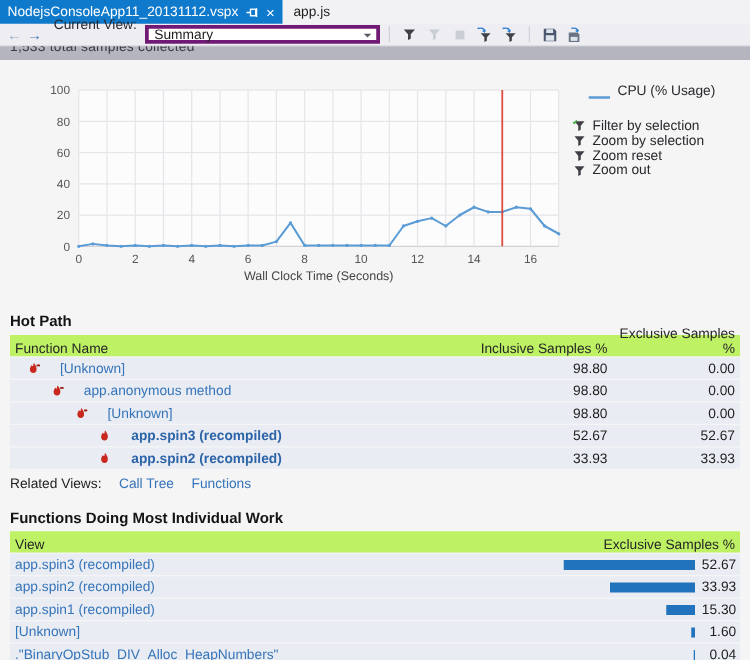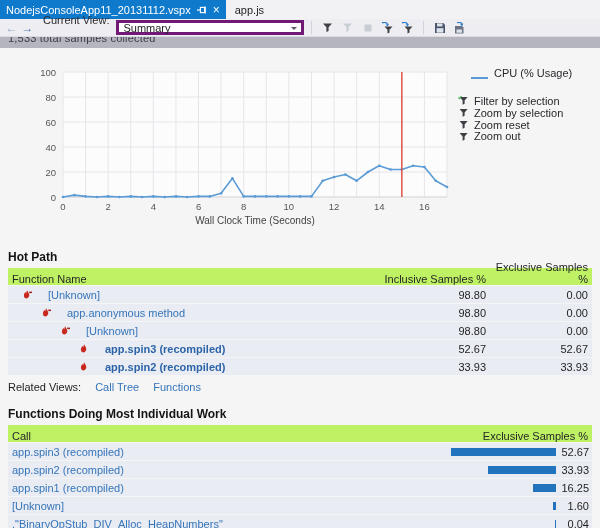--- a/index.html
+++ b/index.html
@@ -315,21 +315,21 @@
   </div>
   <div class="related">
     <span>Related Views:</span>
     <a>Call Tree</a>
     <a>Functions</a>
   </div>
 
   <div class="section-title">Functions Doing Most Individual Work</div>
   <div class="tbl">
     <div class="thead">
-      <span class="th-name">Call</span>
+      <span class="th-name">View</span>
       <span class="th-right">Exclusive Samples %</span>
     </div>
     <div id="fn-body">
         <div class="trow">
           <span class="cell-name" style="padding-left: 4px;">
             <a class="flink">app.spin3 (recompiled)</a>
           </span>
           <span class="fn-barzone">
             <span class="fn-bar" style="width: 105px;"></span>
           </span>
@@ -344,21 +344,21 @@
           </span>
           <span class="fn-val">33.93</span>
         </div>
         <div class="trow">
           <span class="cell-name" style="padding-left: 4px;">
             <a class="flink">app.spin1 (recompiled)</a>
           </span>
           <span class="fn-barzone">
             <span class="fn-bar" style="width: 23px;"></span>
           </span>
-          <span class="fn-val">16.25</span>
+          <span class="fn-val">15.30</span>
         </div>
         <div class="trow">
           <span class="cell-name" style="padding-left: 4px;">
             <a class="flink">[Unknown]</a>
           </span>
           <span class="fn-barzone">
             <span class="fn-bar" style="width: 3px;"></span>
           </span>
           <span class="fn-val">1.60</span>
         </div>

